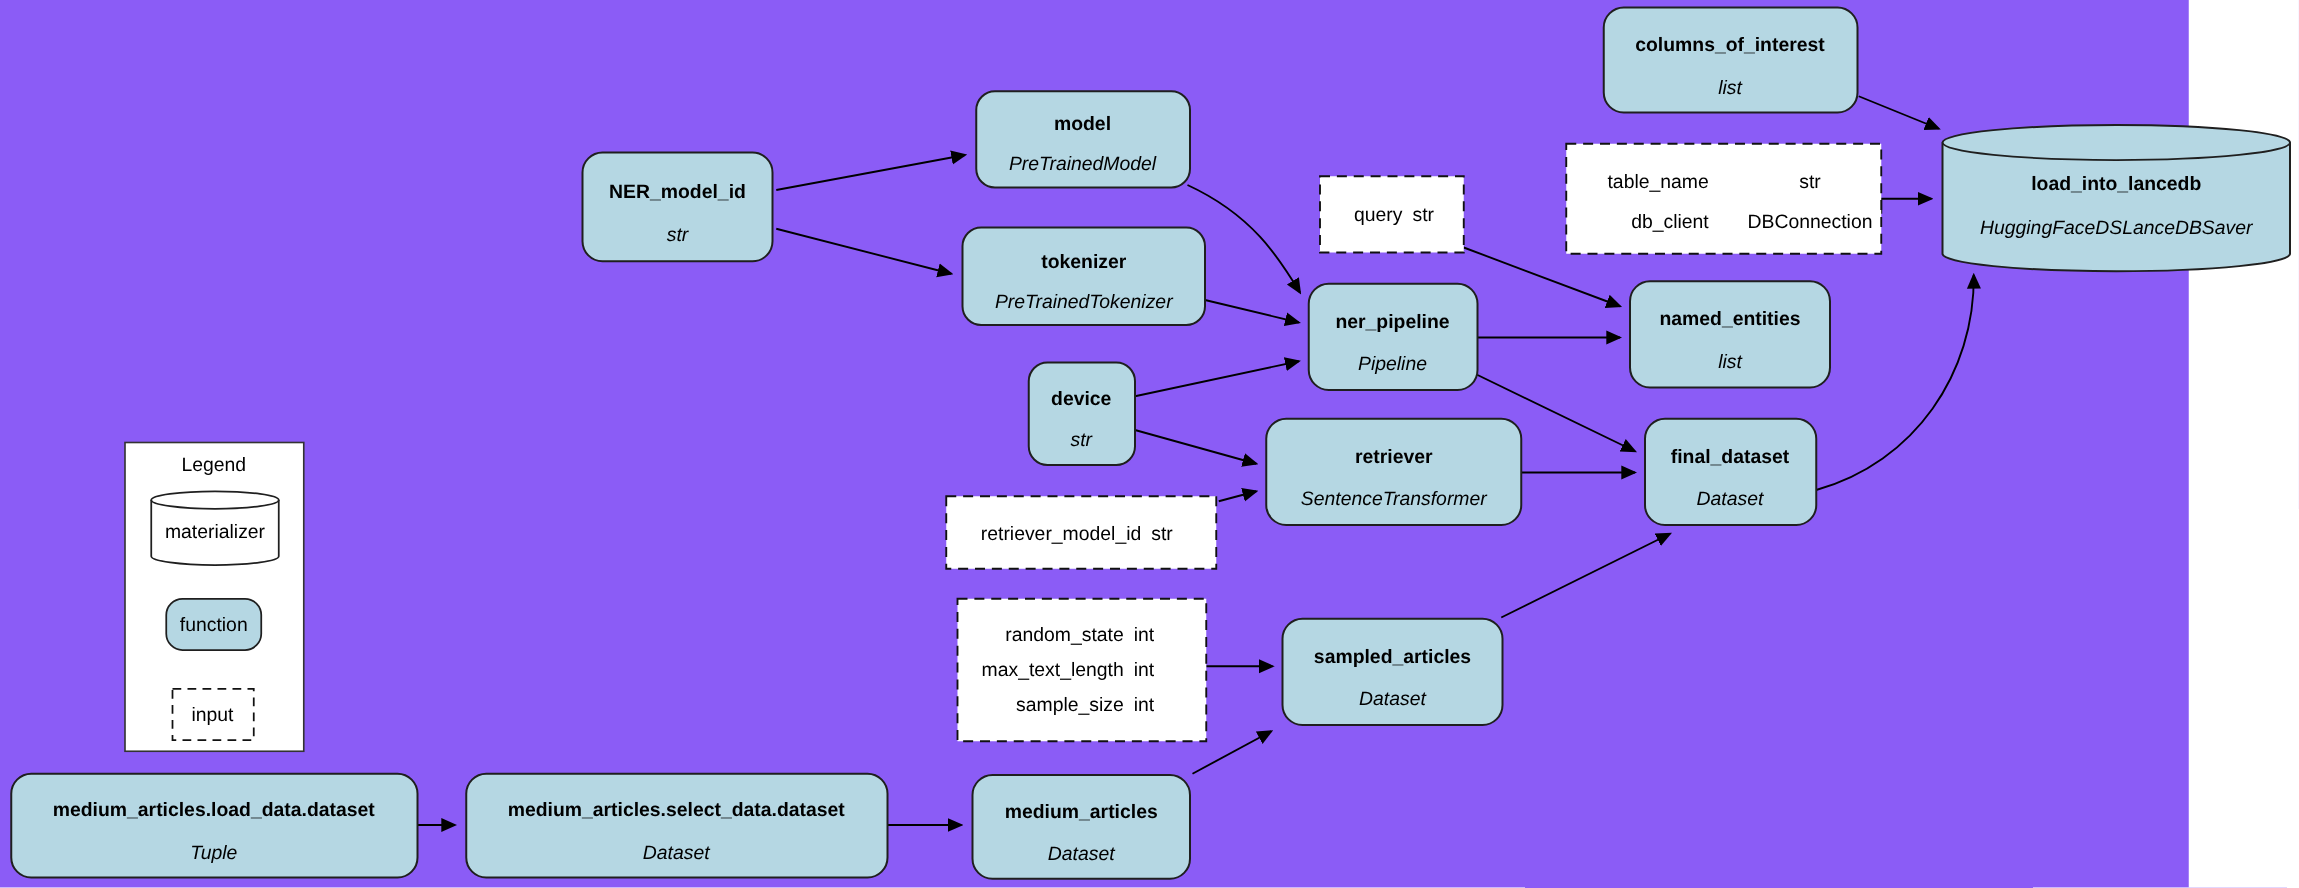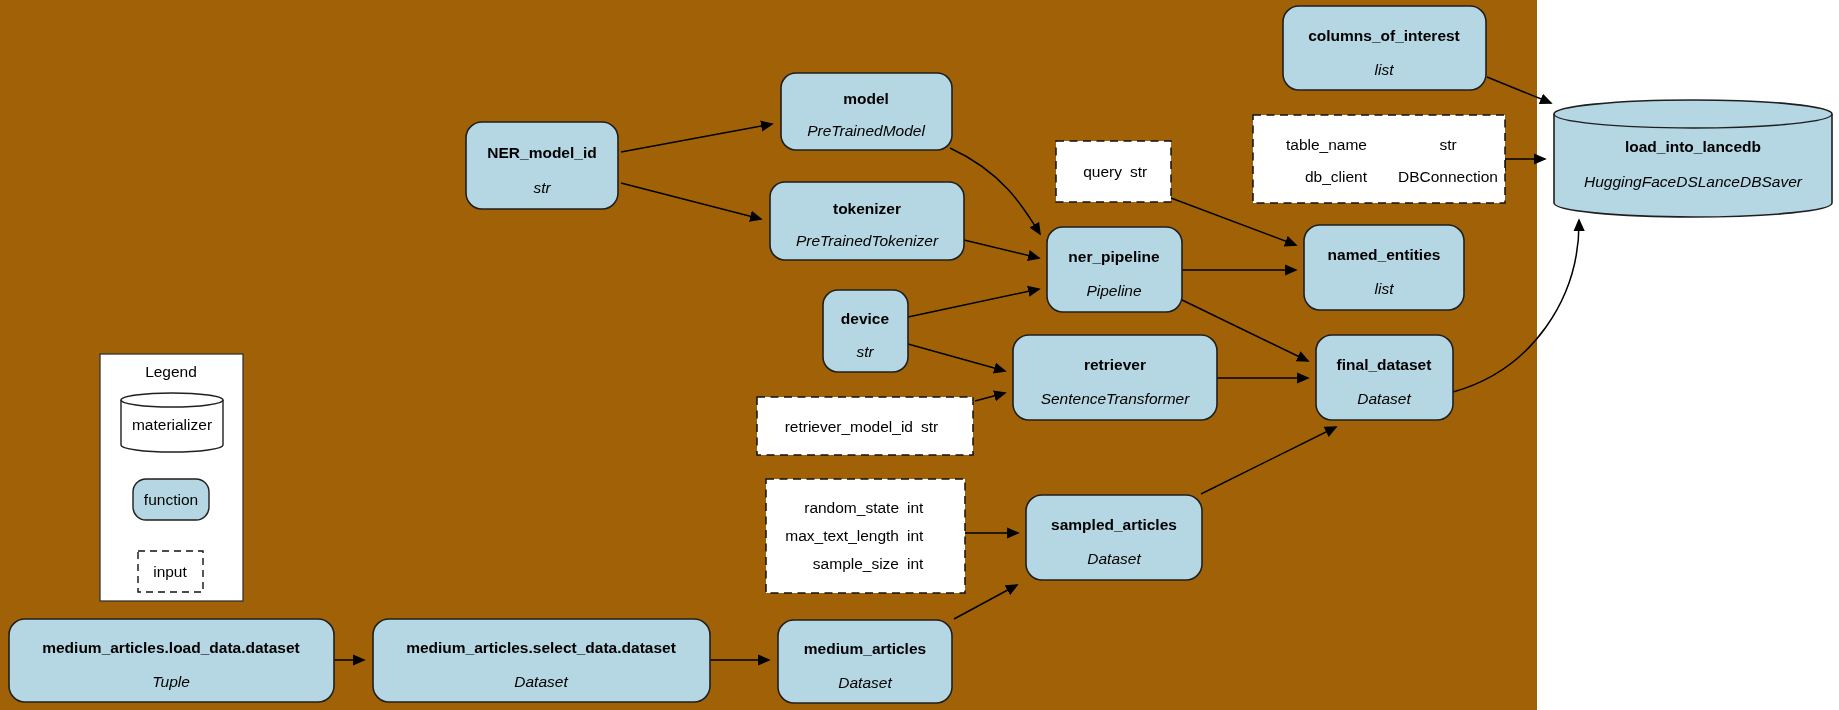--- a/index.html
+++ b/index.html
@@ -1,16 +1,16 @@
 <!DOCTYPE html>
 <html style="--node-fill: #b5d7e3; --node-border: #1f1f1f; --edge-color: #000000;"><head>
 <meta charset="utf-8">
 <style>
   html, body { margin: 0; padding: 0; background: #ffffff; }
-  .stage { width: 1537px; height: 710px; position: relative; background: #a16207; }
+  .stage { width: 1751px; height: 710px; position: relative; background: #8b5cf6; }
   svg { display: block; }
   text { fill: #000000; }
   .t  { font: bold 15.5px "Liberation Sans", sans-serif; text-anchor: middle; }
   .s  { font: italic 15.5px "Liberation Sans", sans-serif; text-anchor: middle; }
   .in { font: 15.5px "Liberation Sans", sans-serif; }
   .in-end { text-anchor: end; }
   .in-mid { text-anchor: middle; }
   .lg { font: 15.5px "Liberation Sans", sans-serif; text-anchor: middle; }
   .fn   { fill: var(--node-fill, #b5d7e3); stroke: var(--node-border, #1f1f1f); stroke-width: 1.6; }
   .mat  { fill: var(--node-fill, #b5d7e3); stroke: var(--node-border, #1f1f1f); stroke-width: 1.6; }

